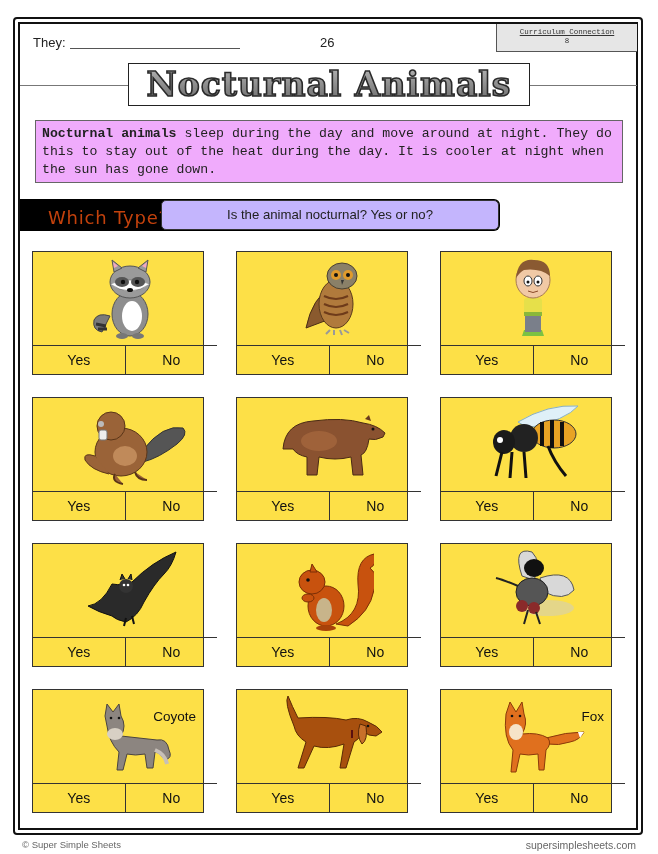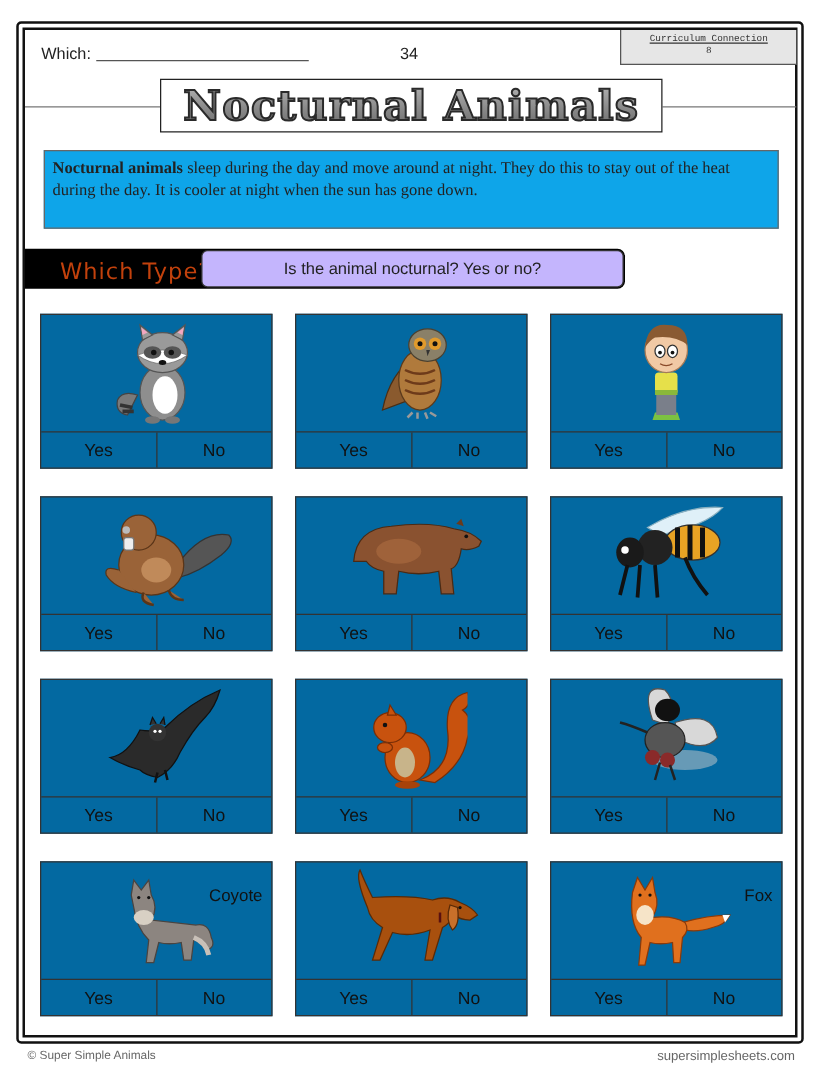--- a/index.html
+++ b/index.html
@@ -21,53 +21,53 @@
     background: #e6e6e6; border-left: 1px solid #555; border-bottom: 1px solid #555;
     text-align: center; font-size: 7.5px; line-height: 9px; color: #333; padding-top: 4px;
     font-family: Liberation Mono, monospace; }
 
   .title-rule { position: absolute; left: 20px; top: 85px; width: 617px; height: 1px; background: #777; }
   .title-banner { position: absolute; left: 128px; top: 63px; width: 402px; height: 43px;
     background: #fff; border: 1px solid #222; display: flex; align-items: center; justify-content: center; }
   .title-banner svg { display: block; }
 
   .intro-box { position: absolute; left: 35px; top: 120px; width: 588px; height: 63px;
-    background: #0ea5e9; border: 1px solid #666; padding: 4px 6px; font-size: 13.2px; line-height: 18px;
-    color: #222; font-family: Liberation Serif, serif; }
+    background: #f0abfc; border: 1px solid #666; padding: 4px 6px; font-size: 13.2px; line-height: 18px;
+    color: #222; font-family: Liberation Mono, monospace; }
   .intro-box b { font-weight: bold; }
 
   .type-bar { position: absolute; left: 20px; top: 199px; width: 480px; height: 32px; background: #000;
     border-radius: 0 6px 6px 0; }
   .type-label { position: absolute; left: 48px; top: 207px; font-size: 18px; color: #c2410c; letter-spacing: 0.8px;
     font-family: "DejaVu Sans", sans-serif; }
   .type-question { position: absolute; left: 161px; top: 200px; width: 338px; height: 30px; background: #c4b5fd;
     border: 1px solid #333; border-radius: 5px; text-align: center; font-size: 13.2px; line-height: 28px; color: #222;
     font-family: "Liberation Sans", sans-serif; }
 
-  .card { position: absolute; width: 186px; height: 124px; border: 1px solid #333; background: #0369a1; }
+  .card { position: absolute; width: 172px; height: 124px; border: 1px solid #333; background: #fde047; }
   .card .pic { position: absolute; left: 0; top: 0; width: 184px; height: 93px; display: flex; align-items: center; justify-content: center; }
   .card .caption { position: absolute; right: 7px; top: 19px; font-size: 13.5px; color: #111; font-family: "Liberation Sans", sans-serif; }
   .card .answers { position: absolute; left: 0; top: 93px; width: 184px; height: 29px; border-top: 1px solid #333; display: flex; }
   .card .ans { flex: 1; display: flex; align-items: center; justify-content: center; font-size: 14px; color: #111;
     font-family: "Liberation Sans", sans-serif; cursor: pointer; }
   .card .ans.yes { border-right: 1px solid #333; }
 
   .footer-left { position: absolute; left: 22px; top: 839px; font-size: 9.5px; color: #666; font-family: "Liberation Sans", sans-serif; }
   .footer-right { position: absolute; right: 22px; top: 839px; font-size: 10.5px; color: #666; font-family: "Liberation Sans", sans-serif; }
 </style>
 </head>
 <body>
 
 <div class="outer-frame"></div>
 <div class="inner-frame"></div>
 
 <div class="name-label">
-  <span>Which:</span><span class="name-line">&nbsp;</span>
-</div>
-<div class="page-number">34</div>
+  <span>They:</span><span class="name-line">&nbsp;</span>
+</div>
+<div class="page-number">26</div>
 
 <div class="curriculum-box">
   <div style="text-decoration: underline;">Curriculum Connection</div>
   <div>8</div>
 </div>
 
 <div class="title-rule"></div>
 <div class="title-banner">
   <svg width="396" height="40" viewBox="0 0 396 40">
     <defs>
@@ -308,14 +308,14 @@
         <circle cx="42" cy="24" r="1.3" fill="#111"></circle>
     </svg>
   </div>
   <div class="caption">Fox</div>
   <div class="answers">
     <div class="ans yes">Yes</div>
     <div class="ans no">No</div>
   </div>
 </div>
 
-<div class="footer-left">© Super Simple Animals</div>
+<div class="footer-left">© Super Simple Sheets</div>
 <div class="footer-right">supersimplesheets.com</div>
 
 </body></html>

